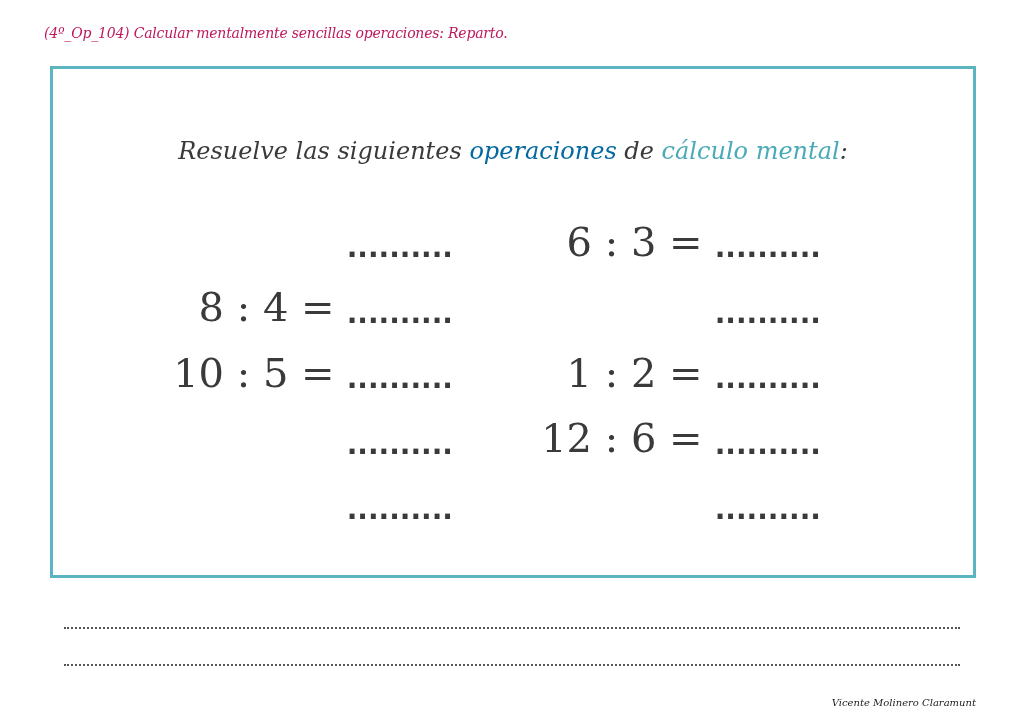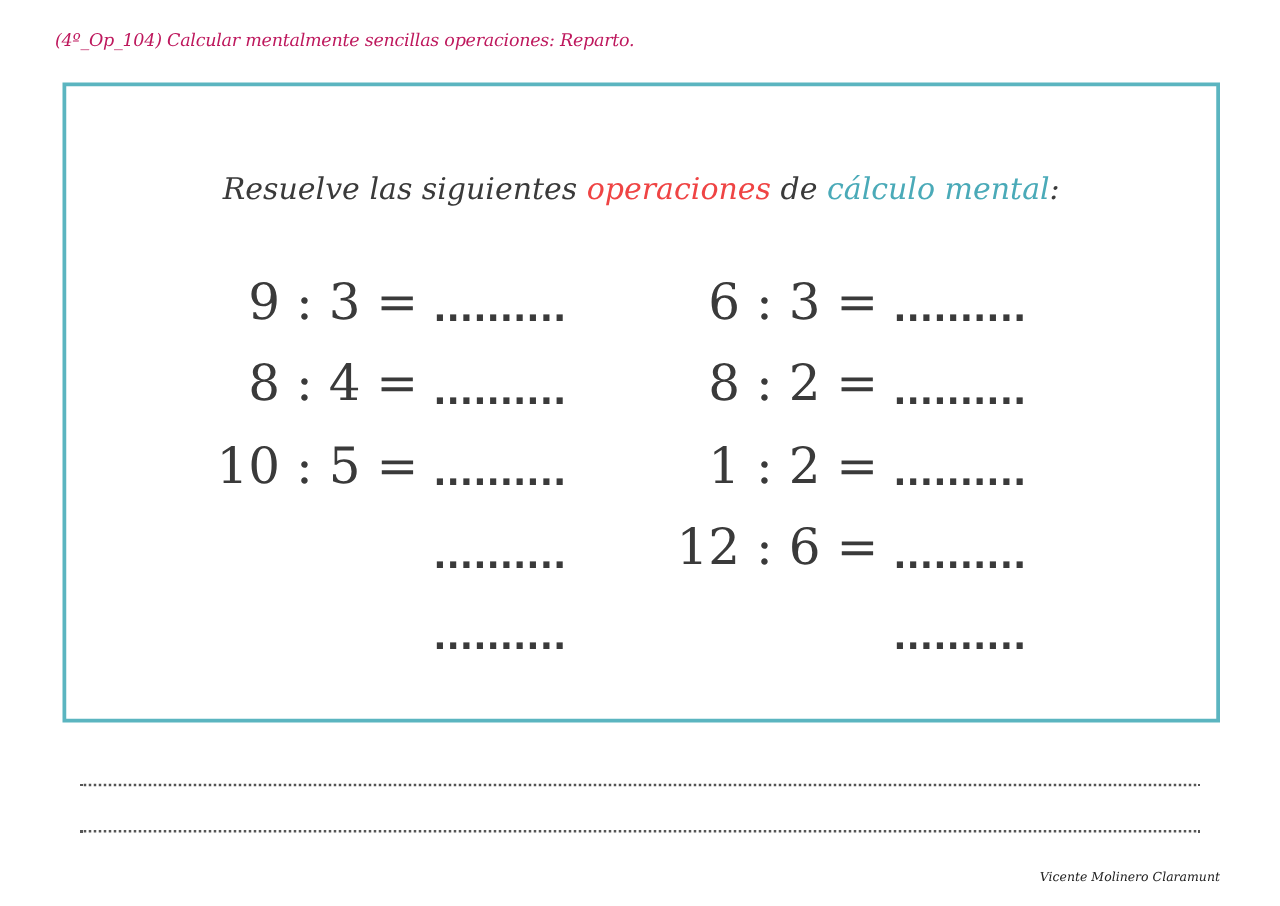--- a/index.html
+++ b/index.html
@@ -1,20 +1,20 @@
 <!DOCTYPE html>
 <html><head>
 <meta charset="utf-8">
 <style>
   html, body { margin: 0; padding: 0; background: #ffffff; }
   body { width: 1024px; height: 725px; position: relative; overflow: hidden; font-family: "Liberation Sans", sans-serif; color: #333; }
   .header-title { position: absolute; left: 44px; top: 25px; font-family: "DejaVu Serif", serif; font-style: italic; font-size: 14px; color: #be185d; letter-spacing: -0.2px; }
   .worksheet-box { position: absolute; left: 50px; top: 66px; width: 920px; height: 506px; border: 3px solid #5bb5c0; background: #ffffff; }
   .instruction { position: absolute; left: 0; right: 0; top: 68px; text-align: center; font-family: "DejaVu Serif", serif; font-style: italic; font-size: 24px; color: #3a3a3a; white-space: nowrap; }
-  .instruction .hl-red { color: #ef4444; }
+  .instruction .hl-red { color: #0369a1; }
   .instruction .hl-teal { color: #4aaab8; margin-top: 28px; }
   .ops-column { position: absolute; top: 140px; width: 260px; }
   .ops-left { left: 140px; }
   .ops-right { left: 508px; }
   .op-row { height: 65.5px; display: flex; align-items: center; justify-content: flex-end; font-family: "DejaVu Serif", serif; font-size: 40px; color: #3a3a3a; white-space: nowrap; }
   .op-expr { margin-right: 12px; }
   .op-blank { font-family: "DejaVu Sans", sans-serif; font-size: 28px; font-weight: bold; letter-spacing: 0px; color: #3a3a3a; position: relative; top: 6px; }
   .answer-line { position: absolute; left: 64px; width: 896px; border-bottom: 2px dotted #555; height: 0; }
   .line-1 { top: 627px; }
   .line-2 { top: 664px; }
@@ -25,21 +25,20 @@
 
 <div class="header-title">(4º_Op_104) Calcular mentalmente sencillas operaciones: Reparto.</div>
 
 <div class="worksheet-box">
   <div class="instruction">
     <span>Resuelve las siguientes </span><span class="hl-red">operaciones</span><span> de </span><span class="hl-teal">cálculo mental</span><span>:</span>
   </div>
 
   <div class="ops-column ops-left">
     <div class="op-row">
-      <span class="op-expr">9 : 3 =</span>
       <span class="op-blank">..........</span>
     </div>
     <div class="op-row">
       <span class="op-expr">8 : 4 =</span>
       <span class="op-blank">..........</span>
     </div>
     <div class="op-row">
       <span class="op-expr">10 : 5 =</span>
       <span class="op-blank">..........</span>
     </div>
@@ -50,21 +49,20 @@
       <span class="op-blank">..........</span>
     </div>
   </div>
 
   <div class="ops-column ops-right">
     <div class="op-row">
       <span class="op-expr">6 : 3 =</span>
       <span class="op-blank">..........</span>
     </div>
     <div class="op-row">
-      <span class="op-expr">8 : 2 =</span>
       <span class="op-blank">..........</span>
     </div>
     <div class="op-row">
       <span class="op-expr">1 : 2 =</span>
       <span class="op-blank">..........</span>
     </div>
     <div class="op-row">
       <span class="op-expr">12 : 6 =</span>
       <span class="op-blank">..........</span>
     </div>

